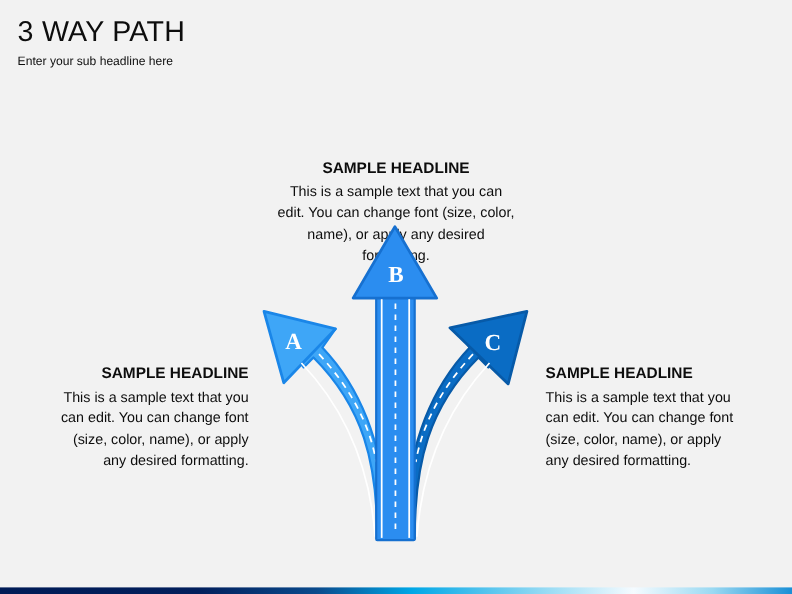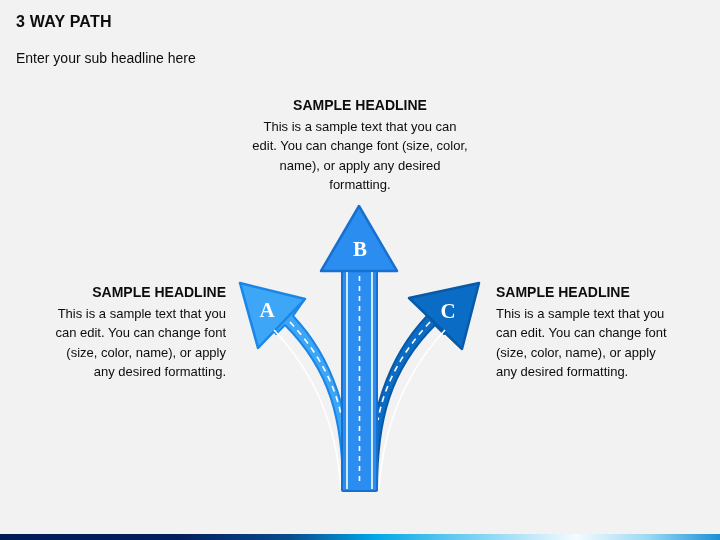--- a/index.html
+++ b/index.html
@@ -12,42 +12,43 @@
     background: #f2f2f2;
     position: relative;
     overflow: hidden;
     font-family: "Liberation Sans", "DejaVu Sans", sans-serif;
     color: #0d0d0d;
   }
   .title {
     position: absolute;
     left: 16px;
     top: 13px;
-    font-size: 16px;
-    font-weight: bold;
+    font-size: 26px;
+    font-weight: normal;
     letter-spacing: 0.2px;
     margin: 0;
   }
   .subtitle {
     position: absolute;
     left: 16px;
     top: 50px;
-    font-size: 14px;
+    font-size: 11px;
     margin: 0;
   }
   .text-block {
     position: absolute;
     font-size: 13px;
     line-height: 19.4px;
   }
   .text-block .headline {
     font-weight: bold;
     font-size: 14px;
     margin-bottom: 2px;
     line-height: 19px;
+    margin-top: 47px;
   }
   .text-block .body {
   }
   .block-top {
     left: 250px;
     top: 96px;
     width: 220px;
     text-align: center;
   }
   .block-left {

